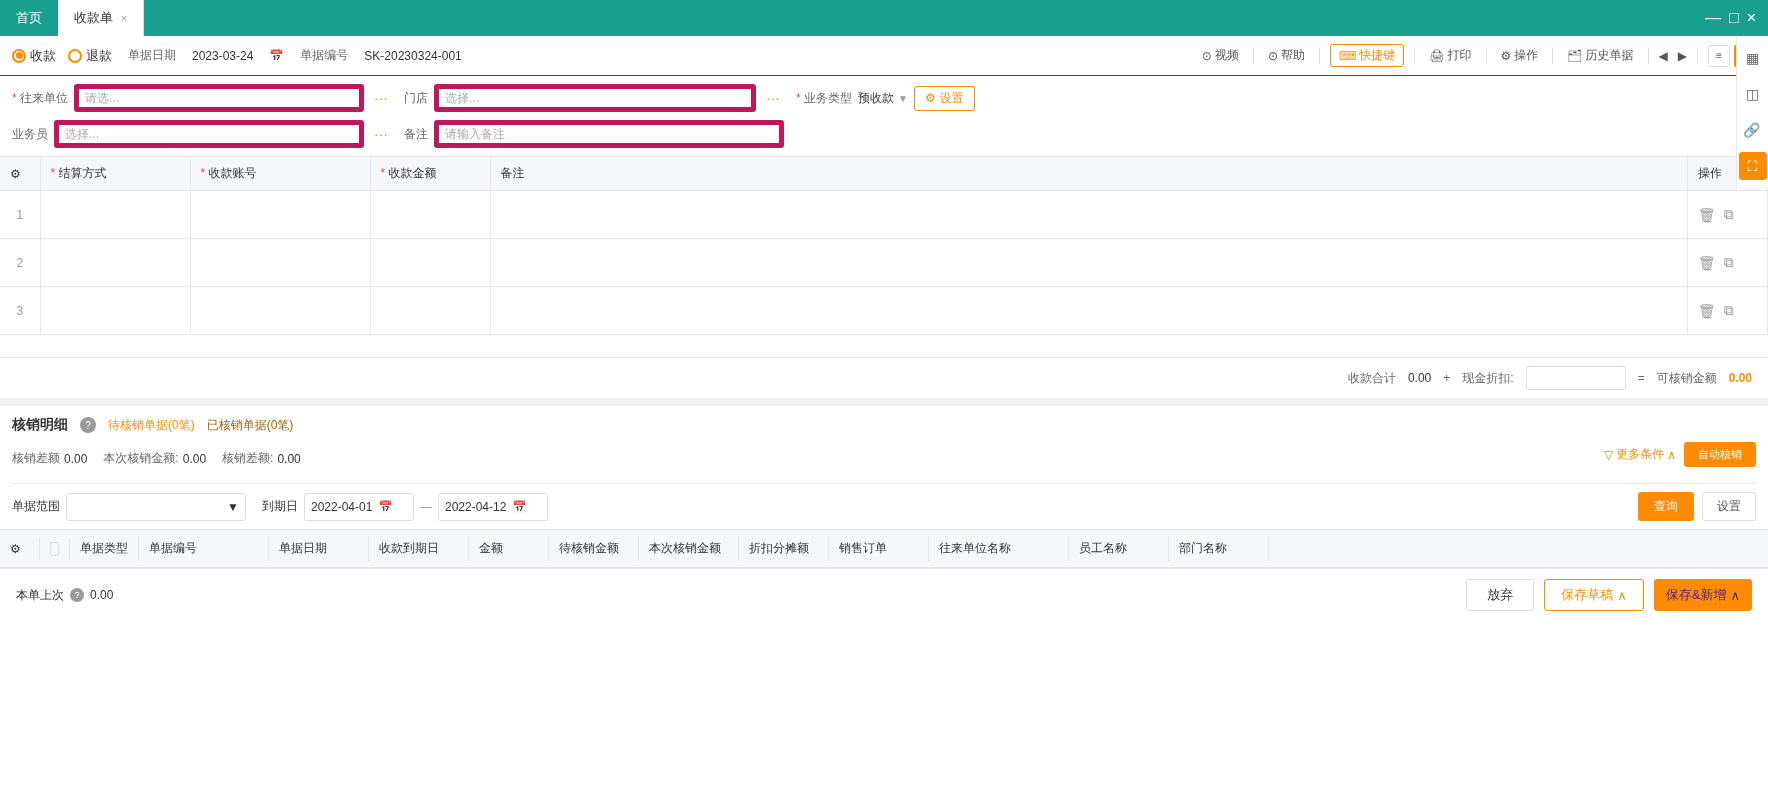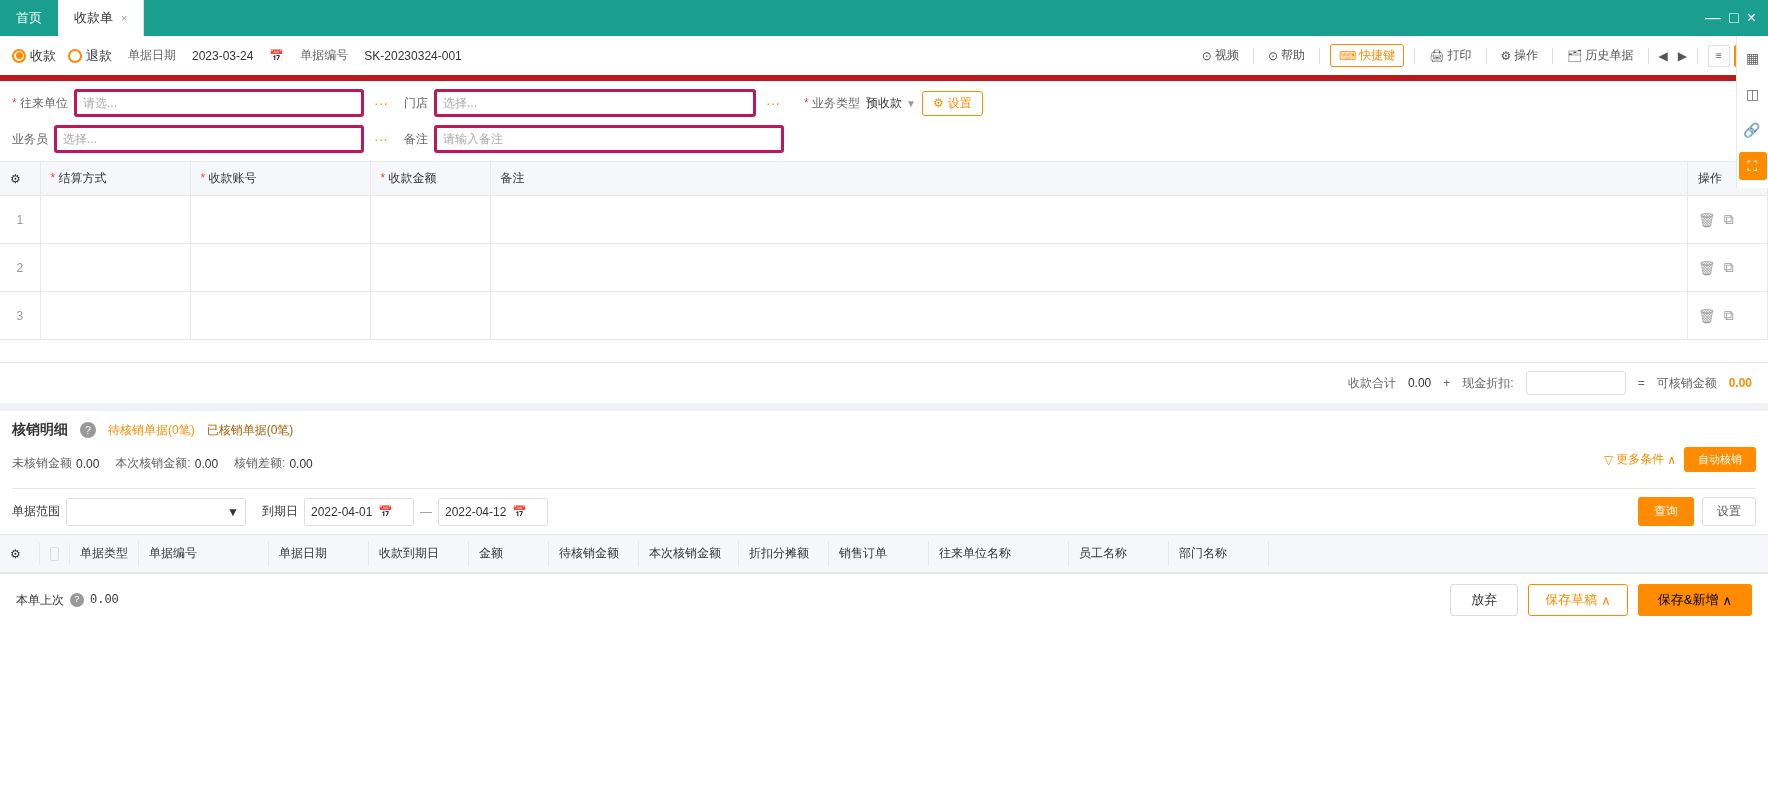--- a/index.html
+++ b/index.html
@@ -30,21 +30,21 @@
     
     .main-container {
       height: calc(796px - 36px);
       display: flex; flex-direction: column; background: #fff;
       overflow: hidden;
     }
 
     
     .toolbar {
       display: flex; align-items: center; padding: 8px 12px;
-      background: #fff; border-bottom: 6px solid #b91c1c; gap: 16px; flex-shrink: 0; justify-content: flex-end;
+      background: #fff; border-bottom: 1px solid #b91c1c; gap: 16px; flex-shrink: 0; justify-content: flex-end;
     }
     .radio-group { display: flex; align-items: center; gap: 12px; }
     .radio-item { display: flex; align-items: center; gap: 4px; cursor: pointer; font-size: 13px; }
     .radio-dot {
       width: 14px; height: 14px; border-radius: 50%; border: 2px solid #ff8c00;
       display: flex; align-items: center; justify-content: center;
     }
     .radio-dot.active::after {
       content: ''; width: 7px; height: 7px; border-radius: 50%; background: #ff8c00;
     }
@@ -81,21 +81,21 @@
     .form-field {
       display: flex; align-items: center; gap: 6px; flex: 1;
     }
     .form-field-label {
       font-size: 12px; color: #666; white-space: nowrap; min-width: fit-content;
     }
     .form-field-label.required::before {
       content: '* '; color: #e74c3c;
     }
     .form-input {
-      flex: 1; height: 28px; border: 3px solid #be185d; border-radius: 3px;
+      flex: 1; height: 28px; border: 5px solid #be185d; border-radius: 3px;
       padding: 0 6px; font-size: 12px; color: #aaa; outline: none;
       display: flex; align-items: center;
     }
     .more-btn {
       color: #ff8c00; cursor: pointer; font-size: 14px; padding: 0 4px;
     }
     .business-type-select {
       display: flex; align-items: center; gap: 4px;
     }
     .select-value { font-size: 12px; color: #333; }
@@ -231,39 +231,39 @@
     }
     .bottom-th:first-child { width: 40px; }
     .checkbox-cell { width: 30px; display: flex; align-items: center; justify-content: center; }
     .checkbox { width: 14px; height: 14px; border: 1px solid #ddd; border-radius: 2px; cursor: pointer; }
 
     
     .bottom-bar {
       display: flex; align-items: center; padding: 10px 16px;
       background: #fff; border-top: 1px solid #e8e8e8; flex-shrink: 0;
     }
-    .bottom-bar-left { display: flex; align-items: center; gap: 6px; font-size: 12px; font-family: Liberation Mono, monospace; }
+    .bottom-bar-left { display: flex; align-items: center; gap: 6px; font-size: 12px; }
     .bottom-bar-info-icon {
       width: 14px; height: 14px; border-radius: 50%; background: #999;
       color: #fff; display: flex; align-items: center; justify-content: center;
       font-size: 9px; cursor: pointer;
     }
     .bottom-bar-right { margin-left: auto; display: flex; gap: 10px; }
     .abandon-btn {
       background: #fff; border: 1px solid #ddd; color: #333;
       padding: 6px 20px; border-radius: 3px; cursor: pointer; font-size: 13px;
     }
     .save-draft-btn {
       background: #fff; border: 1px solid #ff8c00; color: #ff8c00;
       padding: 6px 16px; border-radius: 3px; cursor: pointer; font-size: 13px;
       display: flex; align-items: center; gap: 4px;
     }
     .save-new-btn {
-      background: #ff8c00; border: none; color: #000000;
-      padding: 6px 20px; border-radius: 3px; cursor: pointer; font-size: 13px;
+      background: #ff8c00; border: none; color: #4c1d95;
+      padding: 6px 12px; border-radius: 3px; cursor: pointer; font-size: 13px;
       display: flex; align-items: center; gap: 4px;
     }
 
     
     .right-sidebar {
       position: fixed; right: 0; top: 36px; width: 32px;
       display: flex; flex-direction: column; align-items: center;
       background: #fff; border-left: 1px solid #e8e8e8; padding: 8px 0; gap: 8px;
       z-index: 10;
     }
@@ -363,21 +363,21 @@
         </div>
         <span class="more-btn">···</span>
       </div>
       <div class="form-field" style="max-width: 380px;">
         <span class="form-field-label">门店</span>
         <div class="form-input">
           <span style="color:#aaa;font-size:12px;">选择...</span>
         </div>
         <span class="more-btn">···</span>
       </div>
-      <div class="form-field" style="max-width: 340px; margin-left: 8px;">
+      <div class="form-field" style="max-width: 340px;">
         <span class="form-field-label required">业务类型</span>
         <div class="business-type-select">
           <span class="select-value">预收款</span>
           <span class="dropdown-arrow">▼</span>
         </div>
         <button class="settings-btn">
           <span>⚙</span>
           <span>设置</span>
         </button>
       </div>
@@ -482,21 +482,21 @@
   <div class="reconcile-section">
     <div class="reconcile-header">
       <span class="reconcile-title">核销明细</span>
       <div class="reconcile-info-icon">?</div>
       <span class="tab-pending">待核销单据(0笔)</span>
       <span class="tab-done">已核销单据(0笔)</span>
     </div>
 
     <div class="reconcile-stats">
       <div class="stat-item">
-        <span class="stat-label">未核销金额</span>
+        <span class="stat-label">核销差额</span>
         <span class="stat-value">0.00</span>
       </div>
       <div class="stat-item">
         <span class="stat-label">本次核销金额:</span>
         <span class="stat-value">0.00</span>
       </div>
       <div class="stat-item">
         <span class="stat-label">核销差额:</span>
         <span class="stat-value">0.00</span>
       </div>

